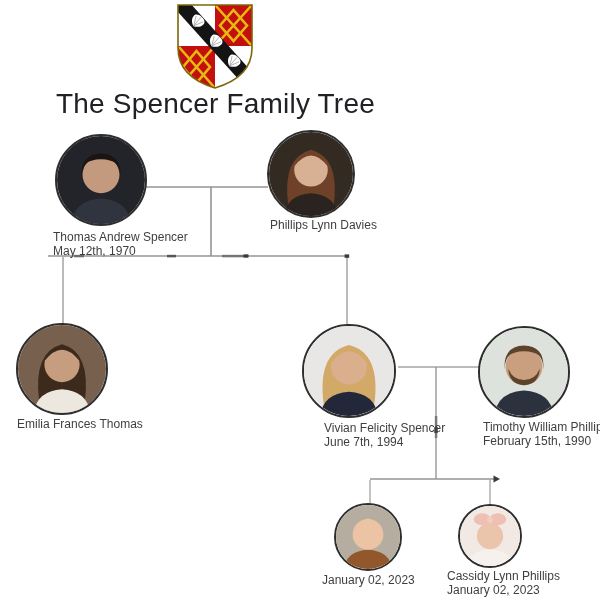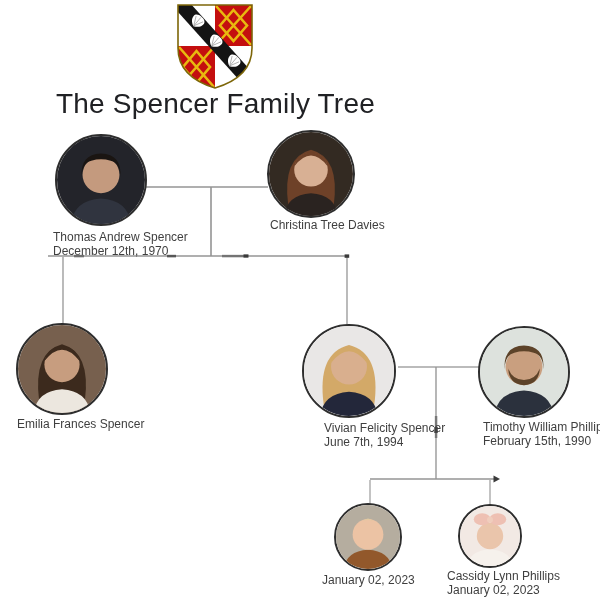--- a/index.html
+++ b/index.html
@@ -101,51 +101,51 @@
     <button class="avatar" style="left:55px;top:134px;width:92px;height:92px" aria-label="Thomas Andrew Spencer">
       <svg viewBox="0 0 100 100">
         <rect width="100" height="100" fill="#23242a"></rect>
         <path d="M16,100 Q19,73 50,71 Q81,73 84,100 Z" fill="#30343f"></path>
         <circle cx="50" cy="44" r="21" fill="#c49a7e"></circle>
         <path d="M28,47 Q26,21 50,20 Q74,21 72,47 Q72,31 61,28 Q50,25 39,28 Q28,31 28,47 Z" fill="#1a1512"></path>
       </svg>
     </button>
     <div class="plabel" style="left:53px;top:231px">
       <div class="pname">Thomas Andrew Spencer</div>
-      <div class="pbirth">December 12th, 1970</div>
+      <div class="pbirth">May 12th, 1970</div>
     </div>
   </div>
 
   <div class="person">
     <button class="avatar" style="left:267px;top:130px;width:88px;height:88px" aria-label="Christina Lynn Davies">
       <svg viewBox="0 0 100 100">
         <rect width="100" height="100" fill="#332a22"></rect>
         <path d="M23,88 Q15,30 50,21 Q85,30 77,88 Z" fill="#6e4128"></path>
         <path d="M18,100 Q21,75 50,73 Q79,75 82,100 Z" fill="#2a2320"></path>
         <circle cx="50" cy="45" r="20" fill="#d8b094"></circle>
         <path d="M30,41 Q34,25 50,24 Q66,25 70,41 Q60,28 50,28 Q40,28 30,41 Z" fill="#6e4128"></path>
       </svg>
     </button>
     <div class="plabel" style="left:270px;top:219px">
-      <div class="pname">Christina Tree Davies</div>
+      <div class="pname">Phillips Lynn Davies</div>
     </div>
   </div>
 
   <div class="person">
     <button class="avatar" style="left:16px;top:323px;width:92px;height:92px" aria-label="Emilia Frances Spencer">
       <svg viewBox="0 0 100 100">
         <rect width="100" height="100" fill="#77604e"></rect>
         <path d="M24,86 Q17,31 50,22 Q83,31 76,86 Z" fill="#3c2a1d"></path>
         <path d="M18,100 Q21,75 50,73 Q79,75 82,100 Z" fill="#ece7df"></path>
         <circle cx="50" cy="45" r="20" fill="#c79d7f"></circle>
         <path d="M30,41 Q34,25 50,24 Q66,25 70,41 Q60,28 50,28 Q40,28 30,41 Z" fill="#3c2a1d"></path>
       </svg>
     </button>
     <div class="plabel" style="left:17px;top:418px">
-      <div class="pname">Emilia Frances Spencer</div>
+      <div class="pname">Emilia Frances Thomas</div>
     </div>
   </div>
 
   <div class="person">
     <button class="avatar" style="left:302px;top:324px;width:94px;height:94px" aria-label="Vivian Felicity Spencer">
       <svg viewBox="0 0 100 100">
         <rect width="100" height="100" fill="#e9e7e6"></rect>
         <path d="M22,88 Q14,30 50,21 Q86,30 78,88 Z" fill="#d3a968"></path>
         <path d="M18,100 Q21,75 50,73 Q79,75 82,100 Z" fill="#23273a"></path>
         <circle cx="50" cy="45" r="20" fill="#d9af8e"></circle>

